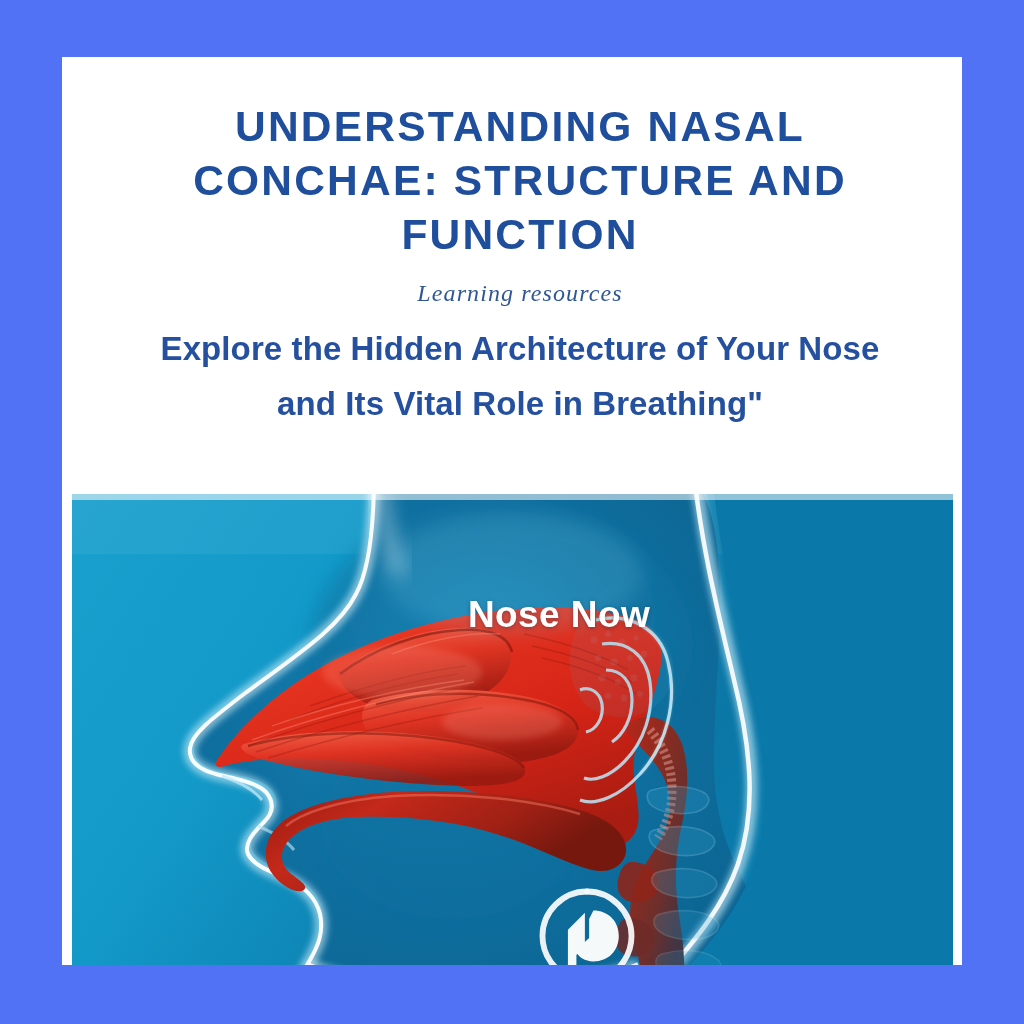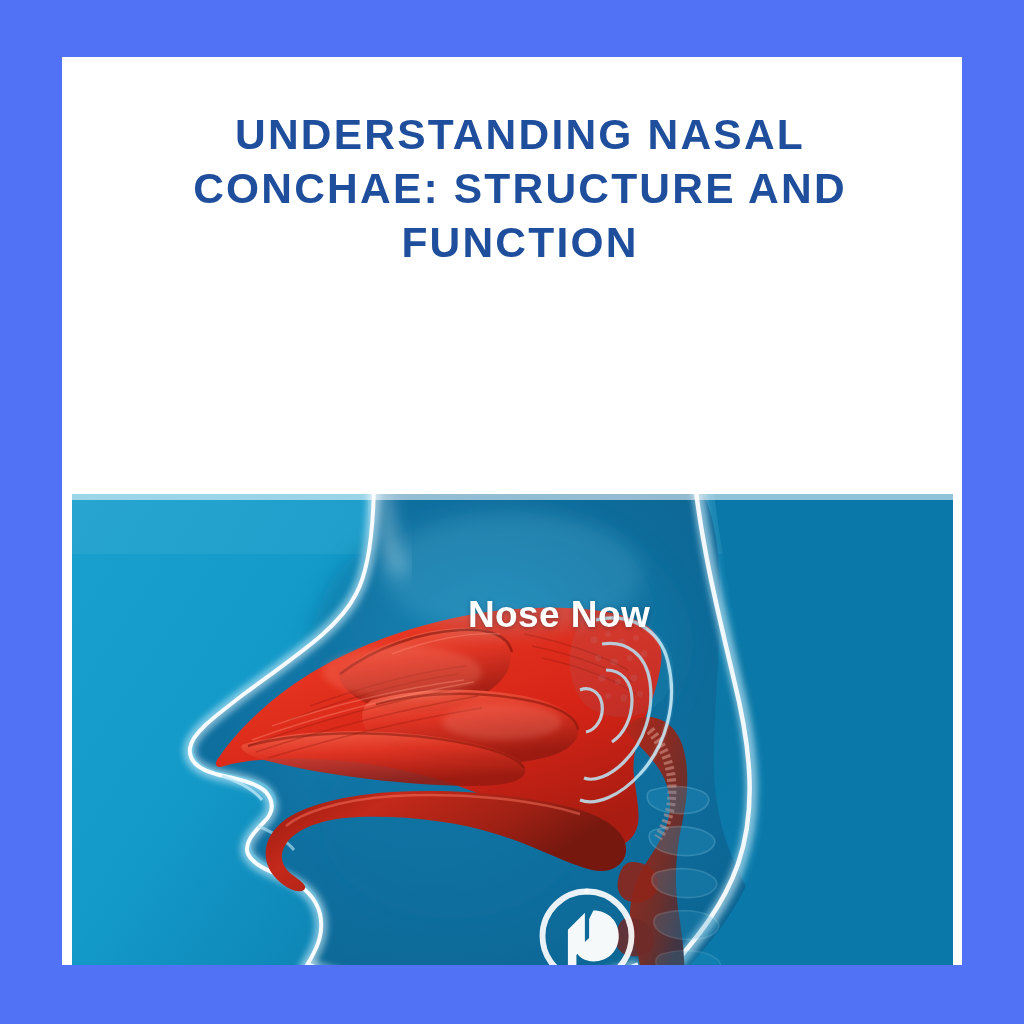--- a/index.html
+++ b/index.html
@@ -32,21 +32,21 @@
     width: 900px;
     height: 908px;
     background: #ffffff;
     overflow: hidden;
   }
 
   
   #text-block {
     position: absolute;
     left: 0;
-    top: 8px;
+    top: 0;
     width: 900px;
     height: 437px;
     background: #ffffff;
     padding: 43px 52px 0 68px;
   }
 
   #page-title {
     font-size: 42.5px;
     font-weight: 700;
     letter-spacing: 2.2px;
@@ -119,21 +119,23 @@
 <body>
 
 <div id="frame">
 
   <div id="card">
 
     <div id="text-block">
 
       <h1 id="page-title">Understanding Nasal Conchae: Structure and Function</h1>
 
-
+      <div id="eyebrow">Learning resources</div>
+
+      <p id="description">Explore the Hidden Architecture of Your Nose and Its Vital Role in Breathing"</p>
     </div>
 
     <div id="hero">
       <svg id="hero-svg" viewBox="0 0 881 471" preserveAspectRatio="xMidYMid slice">
         <defs>
 
           <linearGradient id="bgGrad" x1="0" y1="0" x2="1" y2="0.35">
             <stop offset="0" stop-color="#1aa0cd"></stop>
             <stop offset="0.30" stop-color="#139ac9"></stop>
             <stop offset="0.55" stop-color="#0e86b6"></stop>

